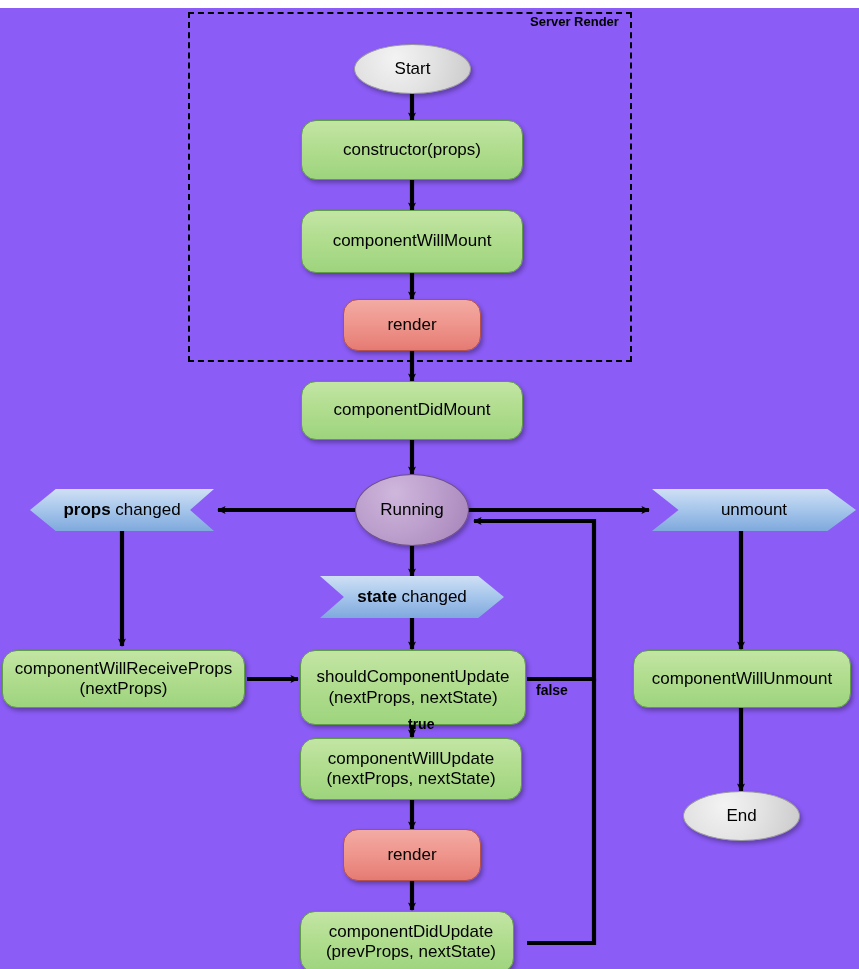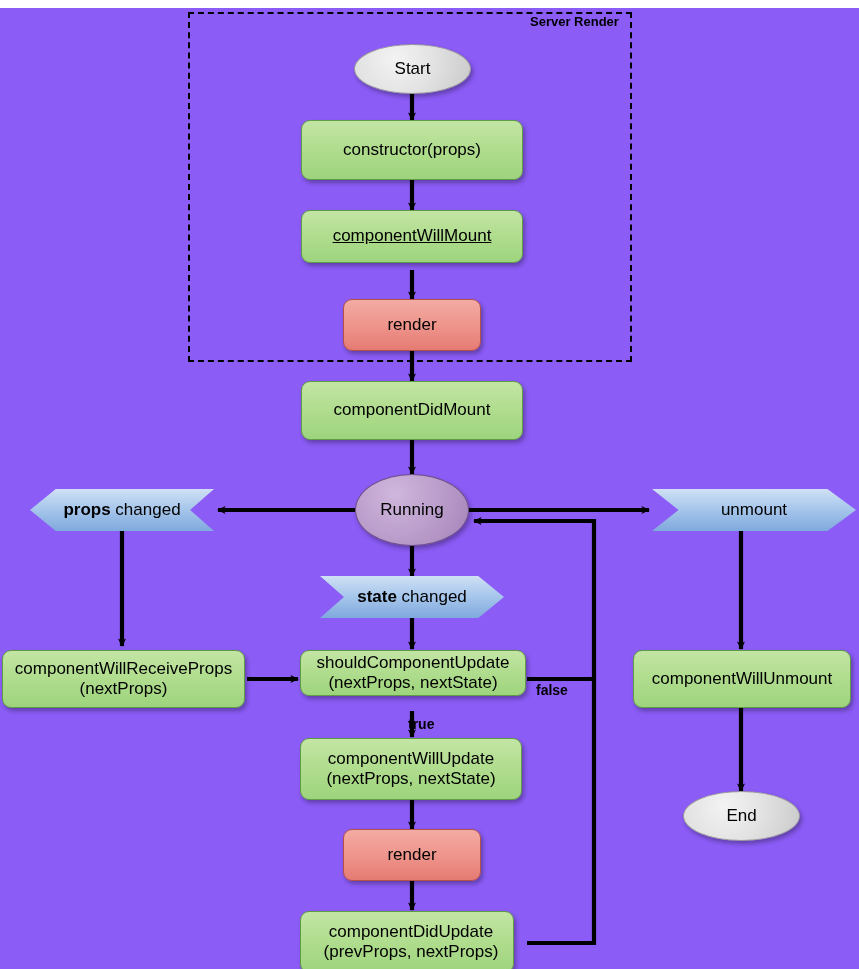--- a/index.html
+++ b/index.html
@@ -51,21 +51,21 @@
     justify-content: center;
     text-align: center;
     color: #000000;
     font-size: 17px;
     line-height: 1.18;
     z-index: 3;
   }
 
   
   .box {
-    border-radius: 9px;
+    border-radius: 15px;
     border: 1px solid #5f9c43;
     background: linear-gradient(to bottom, #c3e5a4 0%, #b0dd8e 48%, #9ed47d 100%);
     box-shadow: 2px 3px 4px rgba(0,0,0,0.30);
     text-align: center;
   }
   .box.render {
     border: 1px solid #b35049;
     background: linear-gradient(to bottom, #f2aba3 0%, #ef968d 48%, #e57b73 100%);
   }
 
@@ -161,21 +161,21 @@
   </svg>
 
   <div class="node ellipse" style="left:354px; top:36px; width:117px; height:50px;text-align:right;">
     <span>Start</span>
   </div>
 
   <div class="node box" style="left:301px; top:112px; width:222px; height:60px;">
     <span>constructor(props)</span>
   </div>
 
-  <div class="node box" style="left:301px; top:202px; width:222px; height:53px;text-decoration:underline;">
+  <div class="node box" style="left:301px; top:202px; width:222px; height:63px;">
     <span>componentWillMount</span>
   </div>
 
   <div class="node box render" style="left:343px; top:291px; width:138px; height:52px;">
     <span>render</span>
   </div>
 
   <div class="node box" style="left:301px; top:373px; width:222px; height:59px;">
     <span>componentDidMount</span>
   </div>
@@ -200,42 +200,42 @@
     <span>unmount</span>
   </div>
 
   <div class="node box" style="left:2px; top:642px; width:243px; height:58px;">
     <span>
       <span>componentWillReceiveProps</span><br>
       <span>(nextProps)</span>
     </span>
   </div>
 
-  <div class="node box" style="left:300px; top:642px; width:226px; height:46px;">
+  <div class="node box" style="left:300px; top:642px; width:226px; height:75px;">
     <span>
       <span>shouldComponentUpdate</span><br>
       <span>(nextProps, nextState)</span>
     </span>
   </div>
 
   <div class="node box" style="left:300px; top:730px; width:222px; height:62px;">
     <span>
       <span>componentWillUpdate</span><br>
       <span>(nextProps, nextState)</span>
     </span>
   </div>
 
   <div class="node box render" style="left:343px; top:821px; width:138px; height:52px;">
     <span>render</span>
   </div>
 
   <div class="node box" style="left:300px; top:903px; width:214px; height:62px;padding-left:8px;">
     <span>
       <span>componentDidUpdate</span><br>
-      <span>(prevProps, nextProps)</span>
+      <span>(prevProps, nextState)</span>
     </span>
   </div>
 
   <div class="node box" style="left:633px; top:642px; width:218px; height:58px;">
     <span>componentWillUnmount</span>
   </div>
 
   <div class="node ellipse" style="left:683px; top:783px; width:117px; height:50px;">
     <span>End</span>
   </div>

